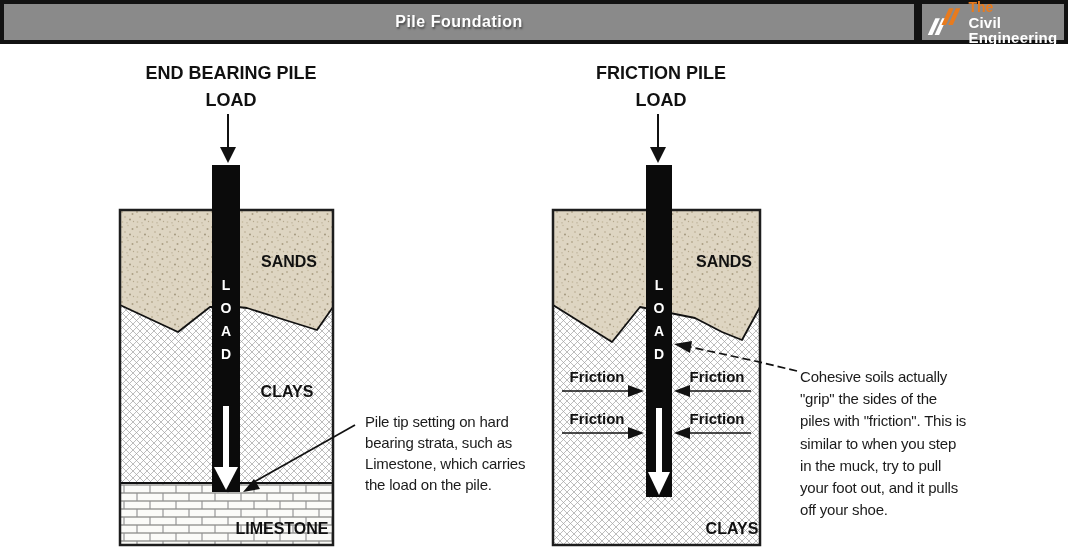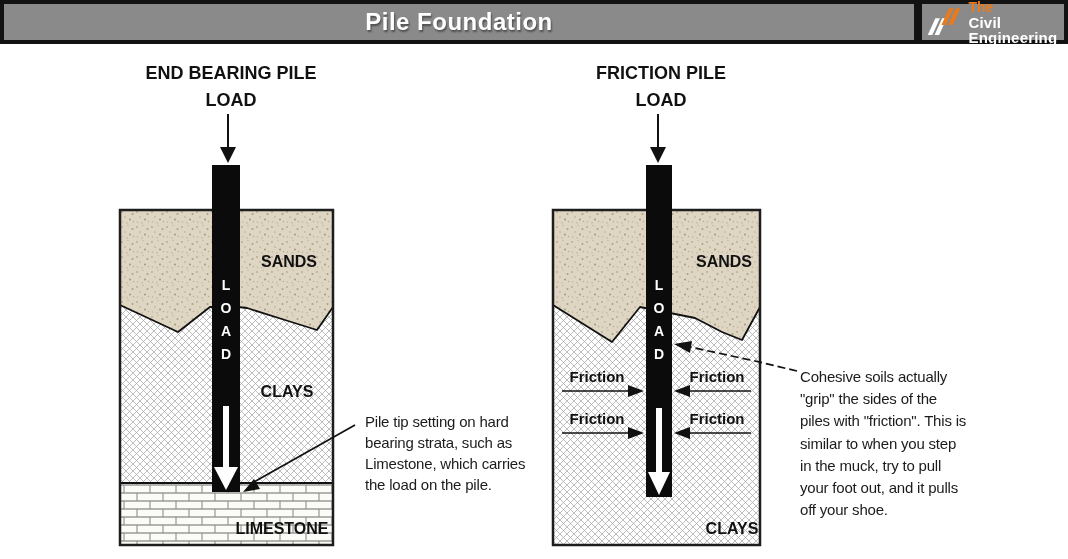--- a/index.html
+++ b/index.html
@@ -2,21 +2,21 @@
 <html><head>
 <meta charset="utf-8">
 <style>
   html,body{margin:0;padding:0;background:#fff;}
   #stage{position:relative;width:1068px;height:559px;background:#ffffff;overflow:hidden;
          font-family:"Liberation Sans",sans-serif;}
   
   .topbar{position:absolute;left:0;top:0;width:1068px;height:44px;background:#ffffff;}
   .titlebar{position:absolute;left:0;top:0;width:918px;height:44px;box-sizing:border-box;
             background:#8a8a8a;border:4px solid #121212;display:flex;align-items:center;justify-content:center;}
-  .titlebar span{color:#fff;font-weight:bold;font-size:24px;letter-spacing:0.5px;
+  .titlebar span{color:#fff;font-weight:bold;font-size:16px;letter-spacing:0.5px;
                  text-shadow:1px 2px 2px rgba(0,0,0,0.45);}
   .logobox{position:absolute;left:918px;top:0;width:150px;height:44px;box-sizing:border-box;
            background:#8a8a8a;border:4px solid #121212;display:flex;align-items:center;padding-left:5px;}
   .logotext{display:flex;flex-direction:column;line-height:1;margin-left:2px;}
   .logo-the{color:#e87b1e;font-weight:bold;font-size:14px;margin-bottom:1px;}
   .logo-ce{color:#ffffff;font-weight:bold;font-size:15px;letter-spacing:0.2px;}
   
   .t-title{font-family:"Liberation Sans",sans-serif;font-weight:bold;font-size:18px;fill:#111;text-anchor:middle;}
   .t-layer{font-family:"Liberation Sans",sans-serif;font-weight:bold;font-size:16px;fill:#111;text-anchor:middle;}
   .t-pile{font-family:"Liberation Sans",sans-serif;font-weight:bold;font-size:14px;fill:#fff;text-anchor:middle;}

